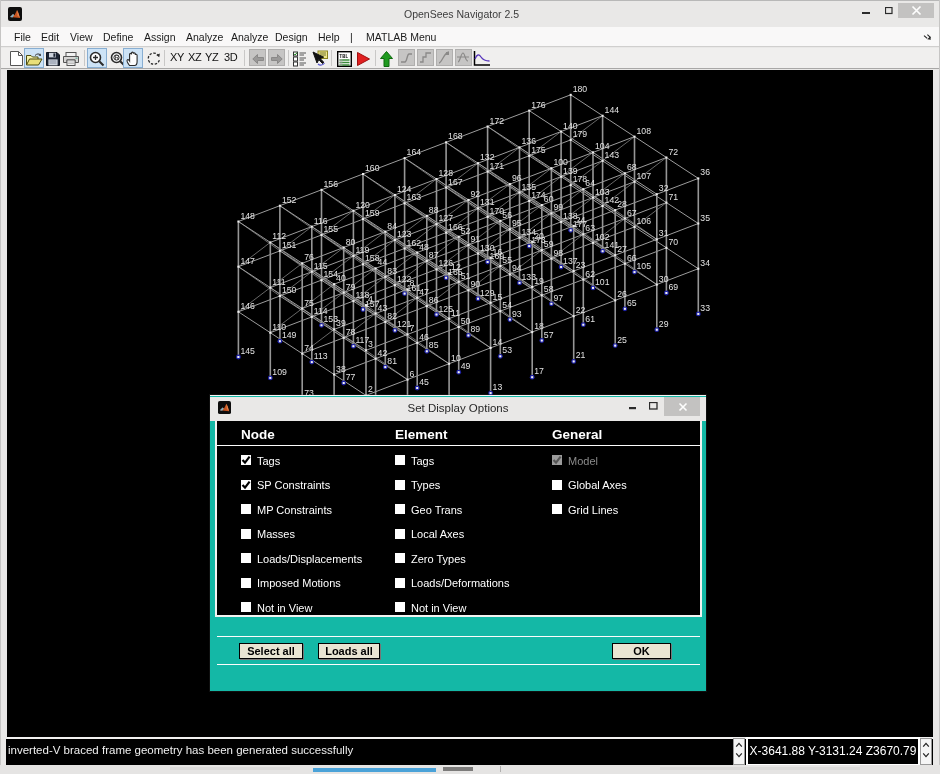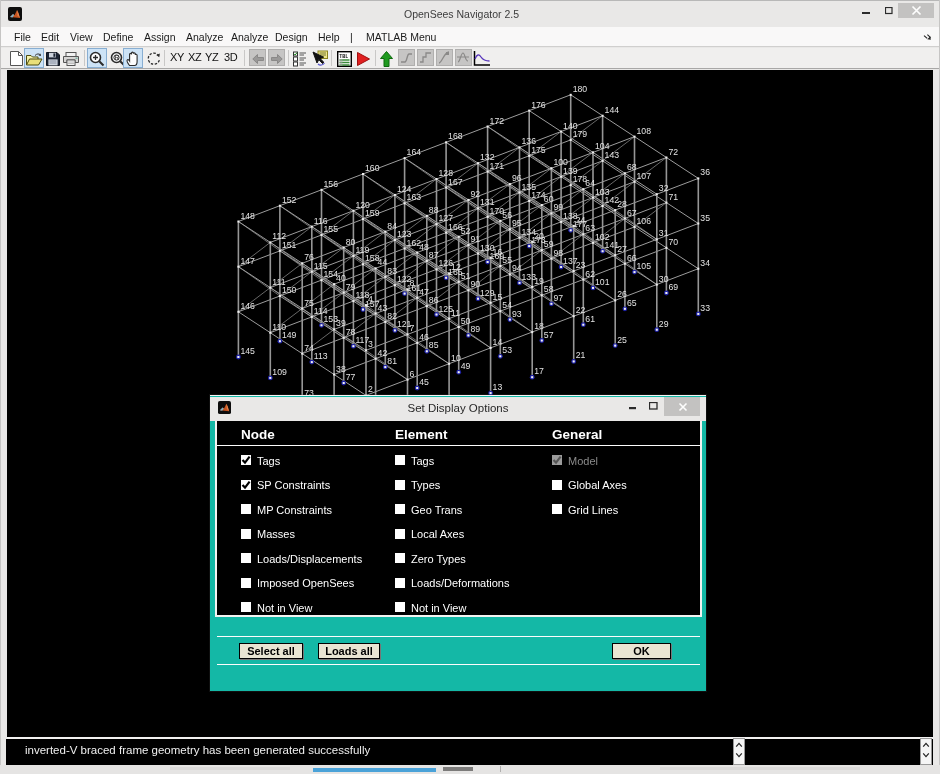--- a/index.html
+++ b/index.html
@@ -9,21 +9,21 @@
 .menu{position:absolute;top:31px;font-size:10.5px;color:#1a1a1a;}
 #toolbar{position:absolute;left:1px;top:48px;width:938px;height:20px;background:#f0efee;}
 #tbline{position:absolute;left:0px;top:68px;width:940px;height:1px;background:#a8a7a6;}
 .sep{position:absolute;top:50px;width:1px;height:16px;background:#c9c8c7;}
 .tgl{position:absolute;top:48px;width:20px;height:20px;background:#cde3f6;border:1px solid #88aed2;}
 .vbtn{position:absolute;top:51px;font-size:11px;color:#111;font-weight:normal;letter-spacing:-0.3px;}
 .gbtn{position:absolute;top:49px;width:17px;height:17px;background:#c6c5c4;border:1px solid #b0afae;}
 #canvas{position:absolute;left:7px;top:70px;width:926px;height:667px;background:#000;}
 #statusline{position:absolute;left:7px;top:737px;width:926px;height:2px;background:#f2f1f0;}
 #statusbar{position:absolute;left:6px;top:739px;width:927px;height:26px;background:#000;}
-#statustext{position:absolute;left:2px;top:5px;font-size:11.5px;color:#efefef;margin-left:17px;}
+#statustext{position:absolute;left:2px;top:5px;font-size:11.5px;color:#efefef;}
 .spin{position:absolute;top:-1px;width:12px;height:27px;background:#f5f5f5;border:1px solid #999;color:#111;}
 .spin svg{display:block;margin:2px auto;}
 #coord{position:absolute;left:740px;top:-2px;width:174px;height:29px;background:#000;border:2px solid #fff;color:#fff;font-size:12px;text-align:center;line-height:25px;}
 #bottomstrip{position:absolute;left:0;top:765px;width:940px;height:9px;background:#e5e4e3;}
 #dialog{position:absolute;left:210px;top:395px;width:496px;height:296px;background:#14b8a6;border-top:1px solid #f5f5f5;box-shadow:0 0 0 1px rgba(60,60,60,.25);}
 #dtitle{position:absolute;left:0;top:1px;width:100%;height:24px;background:#e9e8e7;}
 #dtitletext{position:absolute;left:0;top:6px;width:100%;text-align:center;font-size:11.5px;color:#282828;}
 #dbody{position:absolute;left:5px;top:25px;width:487px;height:196px;background:#000;border-left:2px solid #f4f3f2;border-right:2px solid #f4f3f2;border-bottom:2px solid #f4f3f2;}
 .dhead{position:absolute;top:6px;color:#fff;font-weight:bold;font-size:13.5px;}
 .dline{position:absolute;left:0;width:483px;height:1px;background:#fcfcfc;}
@@ -649,20 +649,21 @@
 <div id="statusbar">
   <div id="statustext">inverted-V braced frame geometry has been generated successfully</div>
   <div class="spin" style="left:727px;">
       <svg width="8" height="8" viewBox="0 0 8 8">
         <path d="M1.2 5.6 L4 2.4 L6.8 5.6" fill="none" stroke="#222" stroke-width="1.2"></path>
       </svg>
       <svg width="8" height="8" viewBox="0 0 8 8">
         <path d="M1.2 2.4 L4 5.6 L6.8 2.4" fill="none" stroke="#222" stroke-width="1.2"></path>
       </svg>
     </div>
+  <div id="coord">X-3641.88 Y-3131.24 Z3670.79</div>
   <div class="spin" style="left:914px;">
       <svg width="8" height="8" viewBox="0 0 8 8">
         <path d="M1.2 5.6 L4 2.4 L6.8 5.6" fill="none" stroke="#222" stroke-width="1.2"></path>
       </svg>
       <svg width="8" height="8" viewBox="0 0 8 8">
         <path d="M1.2 2.4 L4 5.6 L6.8 2.4" fill="none" stroke="#222" stroke-width="1.2"></path>
       </svg>
     </div>
 </div>
 
@@ -711,21 +712,21 @@
         </svg>
       </div>
 <div class="cblab" style="left:40px;top:58px;color:#fff">SP Constraints</div>
 <div class="cb" style="left:24px;top:83px"></div>
 <div class="cblab" style="left:40px;top:82.5px;color:#fff">MP Constraints</div>
 <div class="cb" style="left:24px;top:107.5px"></div>
 <div class="cblab" style="left:40px;top:107px;color:#fff">Masses</div>
 <div class="cb" style="left:24px;top:132px"></div>
 <div class="cblab" style="left:40px;top:131.5px;color:#fff">Loads/Displacements</div>
 <div class="cb" style="left:24px;top:156.5px"></div>
-<div class="cblab" style="left:40px;top:156px;color:#fff">Imposed OpenSees</div>
+<div class="cblab" style="left:40px;top:156px;color:#fff">Imposed Motions</div>
 <div class="cb" style="left:24px;top:181px"></div>
 <div class="cblab" style="left:40px;top:180.5px;color:#fff">Not in View</div>
 <div class="cb" style="left:178px;top:34px"></div>
 <div class="cblab" style="left:194px;top:33.5px;color:#fff">Tags</div>
 <div class="cb" style="left:178px;top:58.5px"></div>
 <div class="cblab" style="left:194px;top:58px;color:#fff">Types</div>
 <div class="cb" style="left:178px;top:83px"></div>
 <div class="cblab" style="left:194px;top:82.5px;color:#fff">Geo Trans</div>
 <div class="cb" style="left:178px;top:107.5px"></div>
 <div class="cblab" style="left:194px;top:107px;color:#fff">Local Axes</div>

